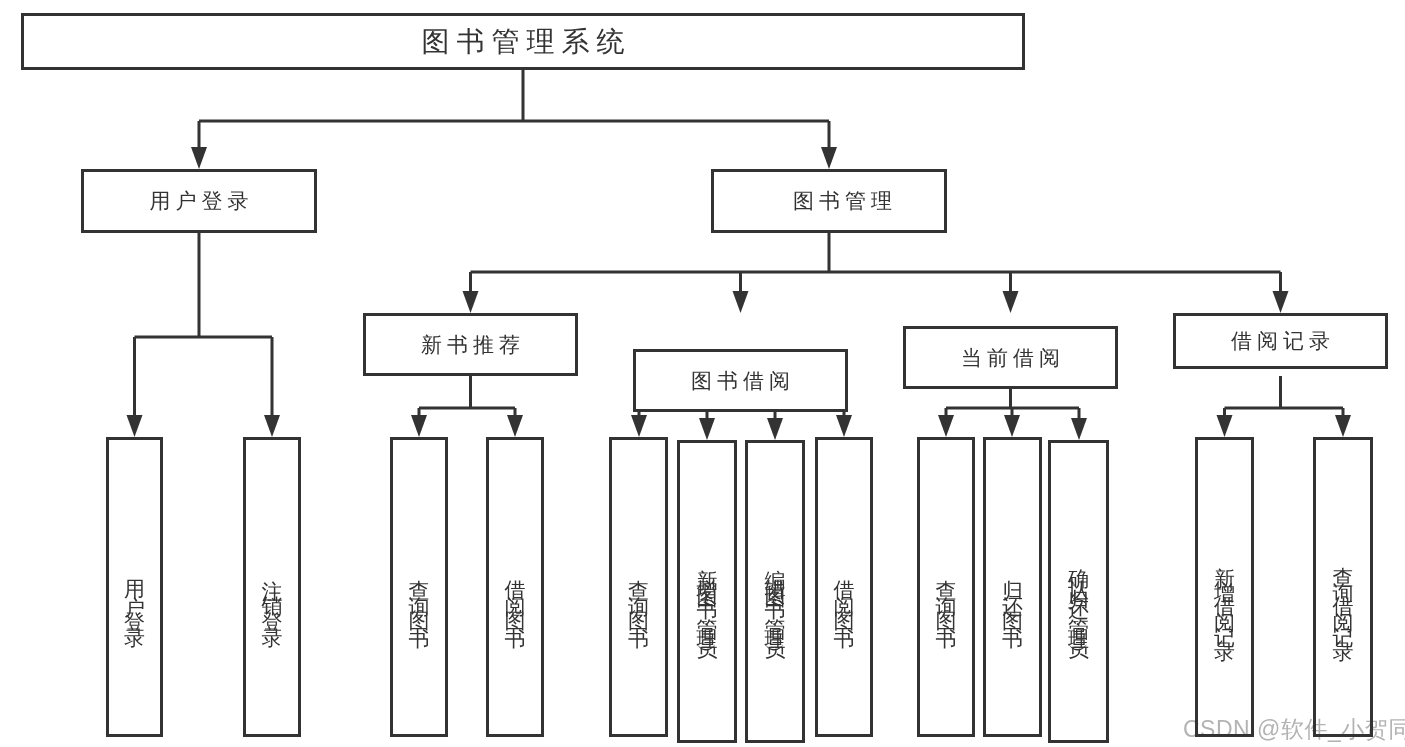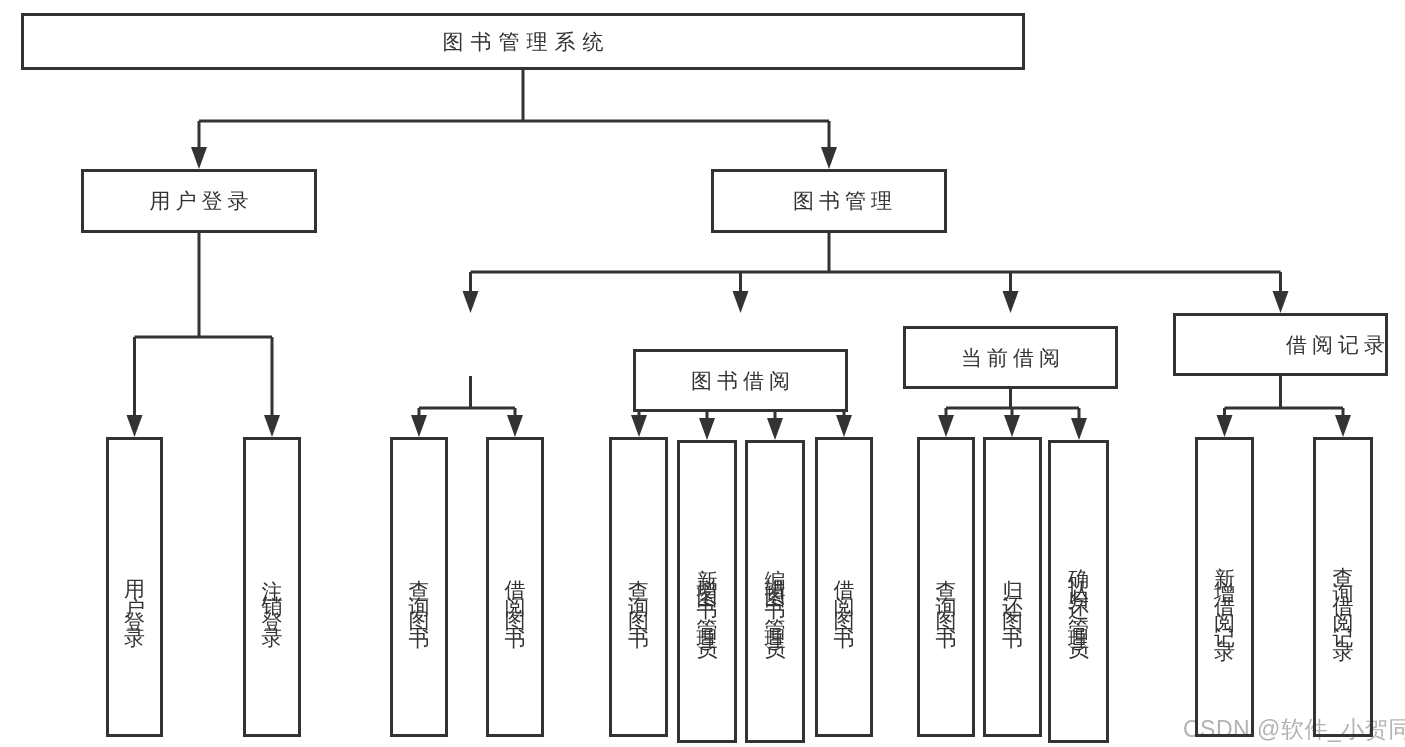--- a/index.html
+++ b/index.html
@@ -16,39 +16,39 @@
     background:#ffffff;
     border:3px solid #333333;
     box-sizing:border-box;
     display:flex;align-items:center;justify-content:center;
     color:#333333;
   }
   .hlabel{
     font-size:21px;letter-spacing:5px;margin-right:-5px;
     white-space:nowrap;color:#333333;
   }
-  .root-label{font-size:21px;letter-spacing:7px;margin-right:-7px;}
+  .root-label{font-size:28px;letter-spacing:7px;margin-right:-7px;}
   .vlabel{
     writing-mode:vertical-rl;
     text-orientation:mixed;
     font-size:21px;color:#333333;
     white-space:nowrap;
   }
   .t4{letter-spacing:16px;margin-bottom:-16px;}
   .t6{letter-spacing:15px;margin-bottom:-15px;}
   .t9{letter-spacing:10px;margin-bottom:-10px;}
 
   
   #n-root   {left:21px;  top:13px;  width:1004px; height:57px;}
   #n-login  {left:81px;  top:169px; width:236px;  height:64px;}
   #n-mgmt   {left:711px; top:169px; width:236px;  height:64px;padding-left:27px;}
   #n-newbook{left:363px; top:313px; width:215px;  height:63px;}
   #n-borrow {left:633px; top:313px; width:215px;  height:63px;margin-top:36px;}
   #n-current{left:903px; top:313px; width:215px;  height:63px;margin-top:13px;}
-  #n-record {left:1173px;top:313px; width:215px;  height:63px;justify-content:flex-end;}
+  #n-record {left:1173px;top:313px; width:215px;  height:56px;}
 
   .leaf{top:437px;height:300px;}
   .leaf-lo{top:440px;height:303px;}
   #v1 {left:106px; width:57px;}
   #v2 {left:243px; width:58px;}
   #v3 {left:390px; width:58px;}
   #v4 {left:486px; width:58px;}
   #v5 {left:609px; width:59px;}
   #v6 {left:677px; width:60px;}
   #v7 {left:745px; width:60px;}
@@ -116,20 +116,23 @@
     <span class="hlabel root-label">图书管理系统</span>
   </div>
 
   <div class="box" id="n-login">
     <span class="hlabel">用户登录</span>
   </div>
   <div class="box" id="n-mgmt">
     <span class="hlabel">图书管理</span>
   </div>
 
+  <div class="box" id="n-newbook">
+    <span class="hlabel">新书推荐</span>
+  </div>
   <div class="box" id="n-borrow">
     <span class="hlabel">图书借阅</span>
   </div>
   <div class="box" id="n-current">
     <span class="hlabel">当前借阅</span>
   </div>
   <div class="box" id="n-record">
     <span class="hlabel">借阅记录</span>
   </div>
 

